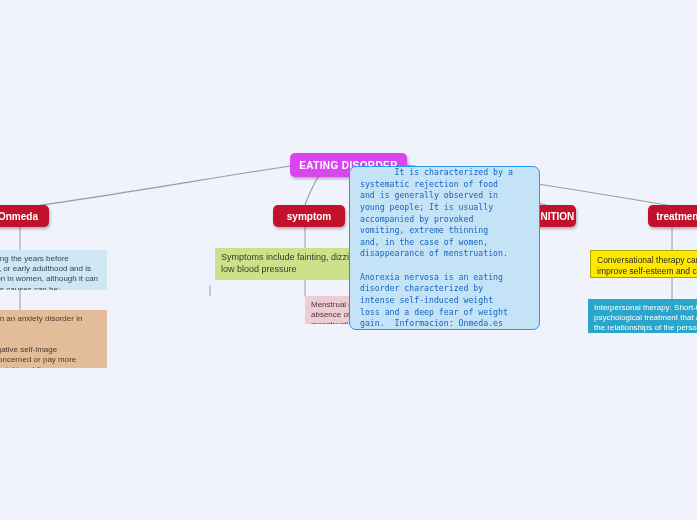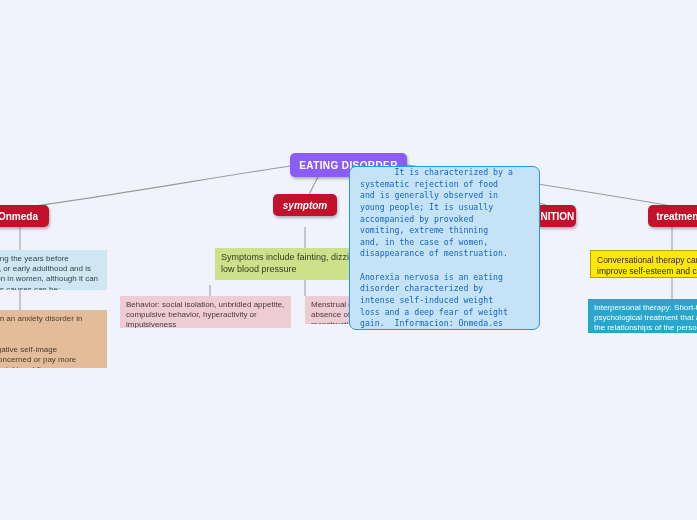--- a/index.html
+++ b/index.html
@@ -31,21 +31,21 @@
     pointer-events: none;
   }
 
   
   .root-node {
     position: absolute;
     left: 290px;
     top: 153px;
     width: 117px;
     height: 24px;
-    background: #8b5cf6;
+    background: #d946ef;
     border-radius: 5px;
     box-shadow: 1px 2px 3px rgba(0,0,0,0.28);
     display: flex;
     align-items: center;
     justify-content: center;
     z-index: 6;
   }
   .root-node span {
     color: #ffffff;
     font-size: 10px;
@@ -66,21 +66,21 @@
     height: 22px;
     z-index: 5;
   }
   .branch-node span {
     color: #ffffff;
     font-size: 10px;
     font-weight: bold;
     white-space: nowrap;
   }
   .node-causes   { left: -13px;  top: 205px; width: 62px; }
-  .node-symptom  { left: 273px;  top: 194px; width: 64px; font-style: italic; }
+  .node-symptom  { left: 273px;  top: 205px; width: 72px; }
   .node-definition { left: 516px; top: 205px; width: 60px; }
   .node-treatment  { left: 648px; top: 205px; width: 62px; }
 
   
   .leaf {
     position: absolute;
     box-sizing: border-box;
     padding: 4px 6px;
     font-size: 8px;
     line-height: 1.28;
@@ -173,21 +173,20 @@
 
   <div class="leaf leaf-blue leaf-causes-blue">It begins during the years before adolescence, or early adulthood and is more common in women, although it can affect men. Its causes can be:</div>
 
   <div class="leaf leaf-tan leaf-causes-tan" style="white-space: pre-wrap;">Suffering from an anxiety disorder in childhood
 
 Having a negative self-image
 Being very concerned or pay more attention to weight and figure</div>
 
   <div class="leaf leaf-green leaf-sym-green">Symptoms include fainting, dizziness and low blood pressure</div>
 
-  <div class="leaf leaf-pink leaf-sym-pink">Behavior: social isolation, unbridled appetite, compulsive behavior, hyperactivity or impulsiveness</div>
 
   <div class="leaf leaf-pink leaf-sym-pink2">Menstrual disorder: absence of menstruation</div>
 
   <div class="leaf leaf-yellow leaf-treat-yellow">Conversational therapy can improve self-esteem and changes in behavior</div>
 
   <div class="leaf leaf-teal leaf-treat-teal">Interpersonal therapy: Short-term psychological treatment that addresses the relationships of the person</div>
 
   <div class="branch-node node-causes">
     <span>Onmeda</span>
   </div>

